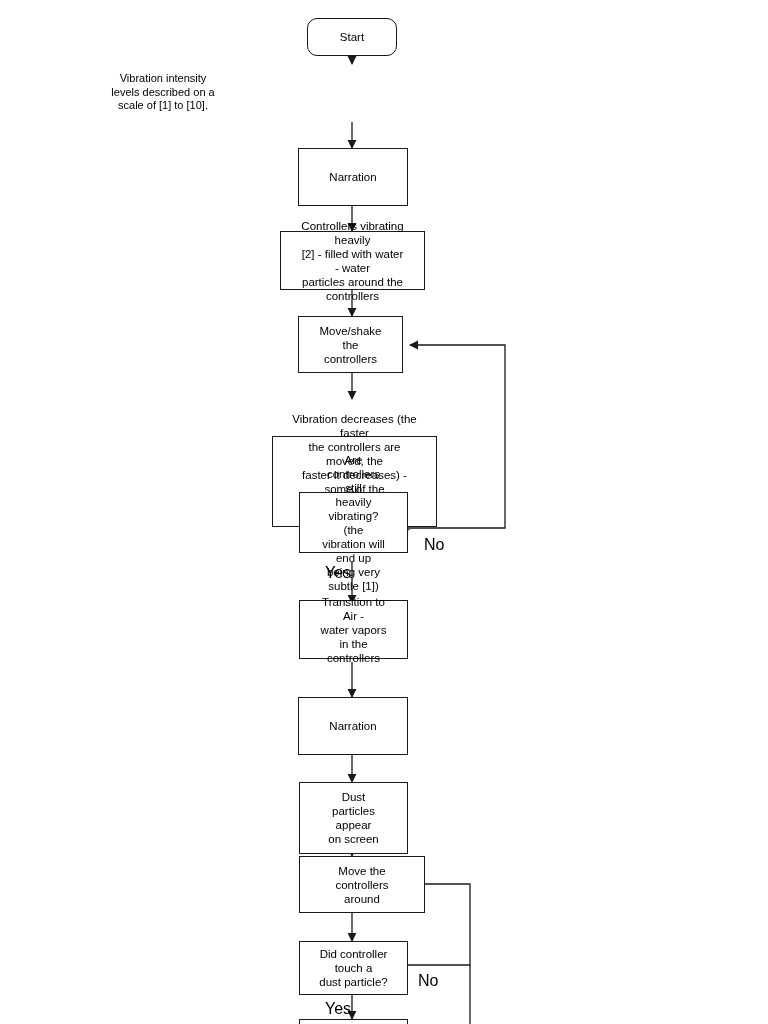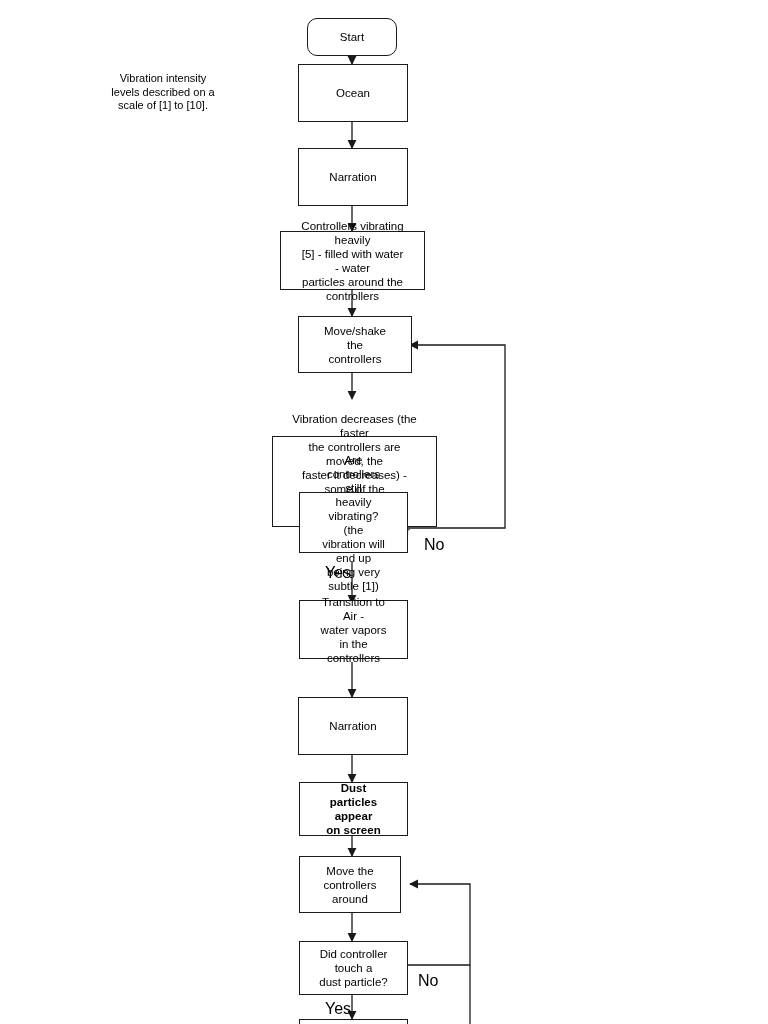--- a/index.html
+++ b/index.html
@@ -117,36 +117,33 @@
   </svg>
 
   <div class="note" style="left:103px; top:72px; width:120px;">Vibration intensity
 levels described on a
 scale of [1] to [10].</div>
 
   <div class="node terminator" style="left:307px; top:18px; width:90px; height:38px;">
     <span class="node-text">Start</span>
   </div>
 
-  <div class="node" style="left:298px; top:64px; width:110px; height:58px;">
-    <span class="node-text">Ocean</span>
-  </div>
 
   <div class="node" style="left:298px; top:148px; width:110px; height:58px;">
     <span class="node-text">Narration</span>
   </div>
 
   <div class="node" style="left:280px; top:231px; width:145px; height:59px;">
     <span class="node-text">Controllers vibrating heavily
-[5] - filled with water - water
+[2] - filled with water - water
 particles around the
 controllers</span>
   </div>
 
-  <div class="node" style="left:298px; top:316px; width:114px; height:57px;">
+  <div class="node" style="left:298px; top:316px; width:105px; height:57px;">
     <span class="node-text">Move/shake the
 controllers</span>
   </div>
 
   <div class="node" style="left:272px; top:399px; width:165px; height:91px;margin-top:37px;">
     <span class="node-text">Vibration decreases (the faster
 the controllers are moved, the
 faster it decreases) - some of the
 water particles in the controller
 are replaced by vapor particles</span>
@@ -162,26 +159,26 @@
   <div class="node" style="left:299px; top:600px; width:109px; height:59px;">
     <span class="node-text">Transition to Air -
 water vapors in the
 controllers</span>
   </div>
 
   <div class="node" style="left:298px; top:697px; width:110px; height:58px;">
     <span class="node-text">Narration</span>
   </div>
 
-  <div class="node" style="left:299px; top:782px; width:109px; height:54px;font-weight:bold;">
+  <div class="node" style="left:299px; top:782px; width:109px; height:72px;">
     <span class="node-text">Dust particles appear
 on screen</span>
   </div>
 
-  <div class="node" style="left:299px; top:856px; width:102px; height:57px;">
+  <div class="node" style="left:299px; top:856px; width:126px; height:57px;">
     <span class="node-text">Move the controllers
 around</span>
   </div>
 
   <div class="node" style="left:299px; top:941px; width:109px; height:54px;">
     <span class="node-text">Did controller touch a
 dust particle?</span>
   </div>
 
   <div class="node" style="left:299px; top:1019px; width:109px; height:40px;">

